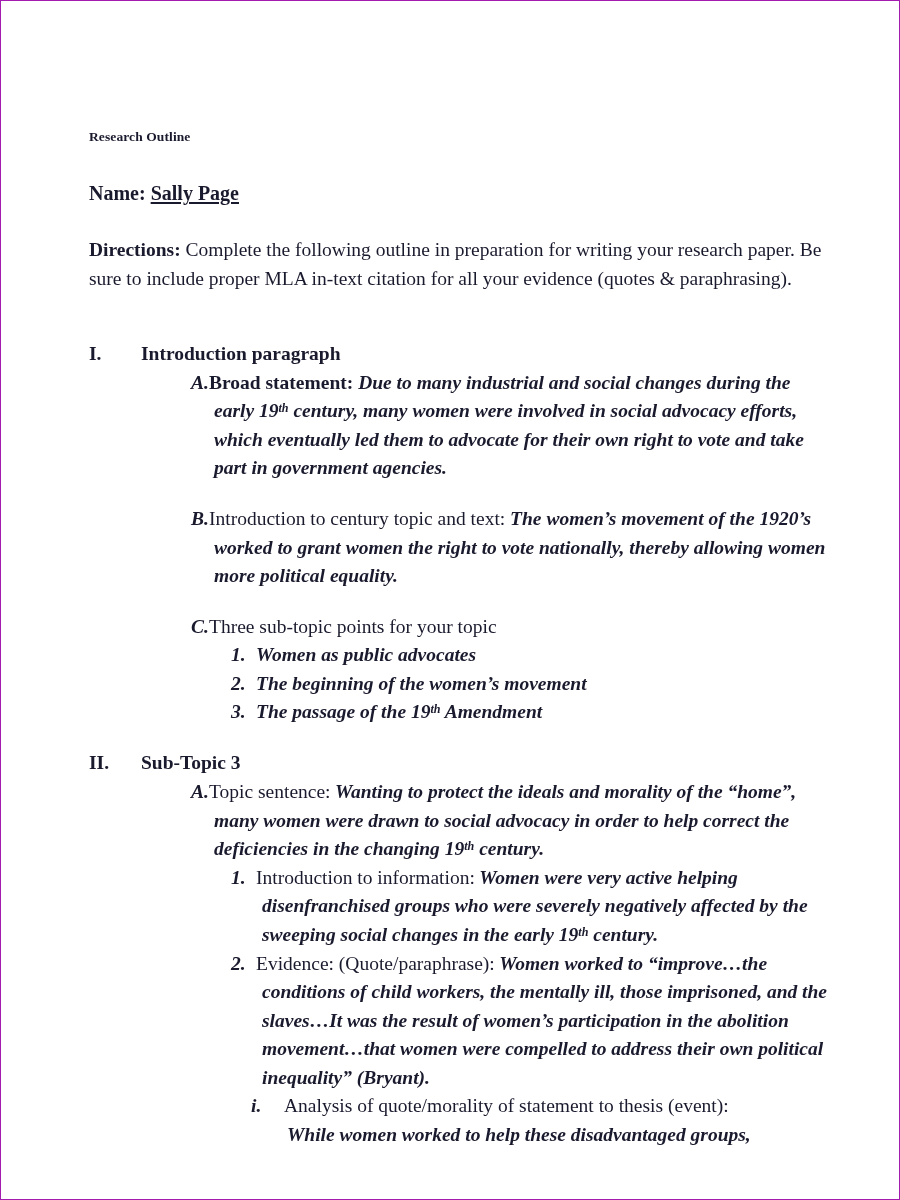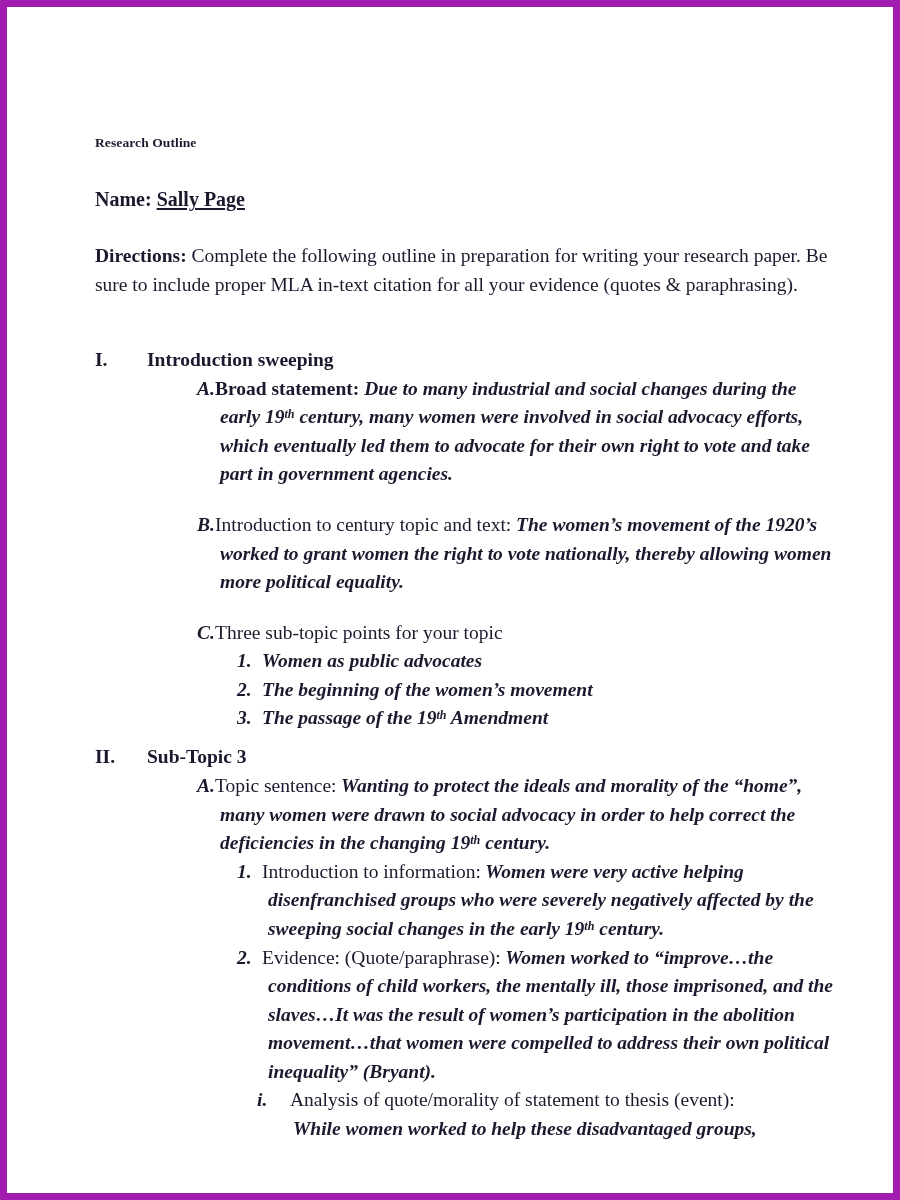--- a/index.html
+++ b/index.html
@@ -11,21 +11,21 @@
   body {
     font-family: "Liberation Serif", "DejaVu Serif", serif;
     color: #1a1a2e;
   }
   .page {
     position: relative;
     width: 900px;
     height: 1200px;
     box-sizing: border-box;
     background: #ffffff;
-    border: 7px solid #a21caf;
+    border: 1px solid #a21caf;
     overflow: hidden;
   }
   .content {
     position: absolute;
     left: 88px;
     top: 128px;
     width: 740px;
   }
 
   
@@ -146,21 +146,21 @@
       <span class="name-label">Name:</span> <span class="name-value">Sally Page</span>
     </div>
 
     <div class="directions">
       <span class="lbl-bold">Directions:</span><span> Complete the following outline in preparation for writing your research paper. Be sure to include proper MLA in-text citation for all your evidence (quotes &amp; paraphrasing).</span>
     </div>
 
     <div class="section">
       <div class="section-head">
         <span class="marker">I.</span>
-        <span class="head-text">Introduction sweeping</span>
+        <span class="head-text">Introduction paragraph</span>
       </div>
 
       <div class="lvl-a">
         <span class="marker">A.</span><span class="lbl-bold">Broad statement:</span><span class="bi"> Due to many industrial and social changes during the early 19</span><sup class="bi">th</sup><span class="bi"> century, many women were involved in social advocacy efforts, which eventually led them to advocate for their own right to vote and take part in government agencies.</span>
       </div>
 
       <div class="lvl-a gap">
         <span class="marker">B.</span><span class="lbl">Introduction to century topic and text:</span><span class="bi"> The women’s movement of the 1920’s worked to grant women the right to vote nationally, thereby allowing women more political equality.</span>
       </div>
 
@@ -172,21 +172,21 @@
         <span class="marker">1.</span><span class="bi">Women as public advocates</span>
       </div>
       <div class="lvl-1">
         <span class="marker">2.</span><span class="bi">The beginning of the women’s movement</span>
       </div>
       <div class="lvl-1">
         <span class="marker">3.</span><span class="bi">The passage of the 19</span><sup class="bi">th</sup><span class="bi"> Amendment</span>
       </div>
     </div>
 
-    <div class="section" style="margin-top:10px">
+    <div class="section" style="margin-top:22px">
       <div class="section-head">
         <span class="marker">II.</span>
         <span class="head-text">Sub-Topic 3</span>
       </div>
 
       <div class="lvl-a">
         <span class="marker">A.</span><span class="lbl">Topic sentence:</span><span class="bi"> Wanting to protect the ideals and morality of the “home”, many women were drawn to social advocacy in order to help correct the deficiencies in the changing 19</span><sup class="bi">th</sup><span class="bi"> century.</span>
       </div>
 
       <div class="lvl-1">

